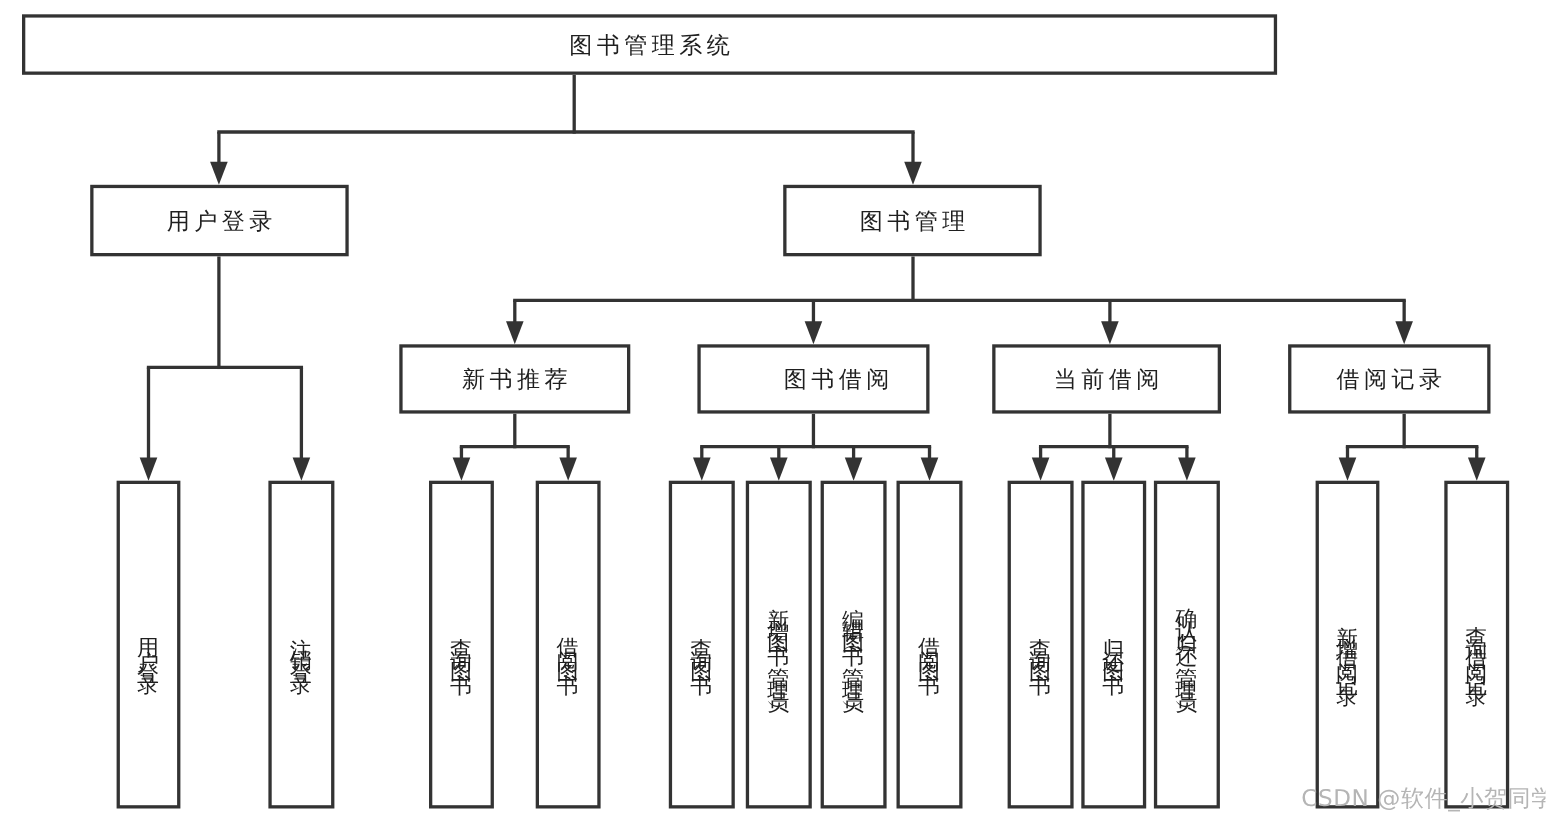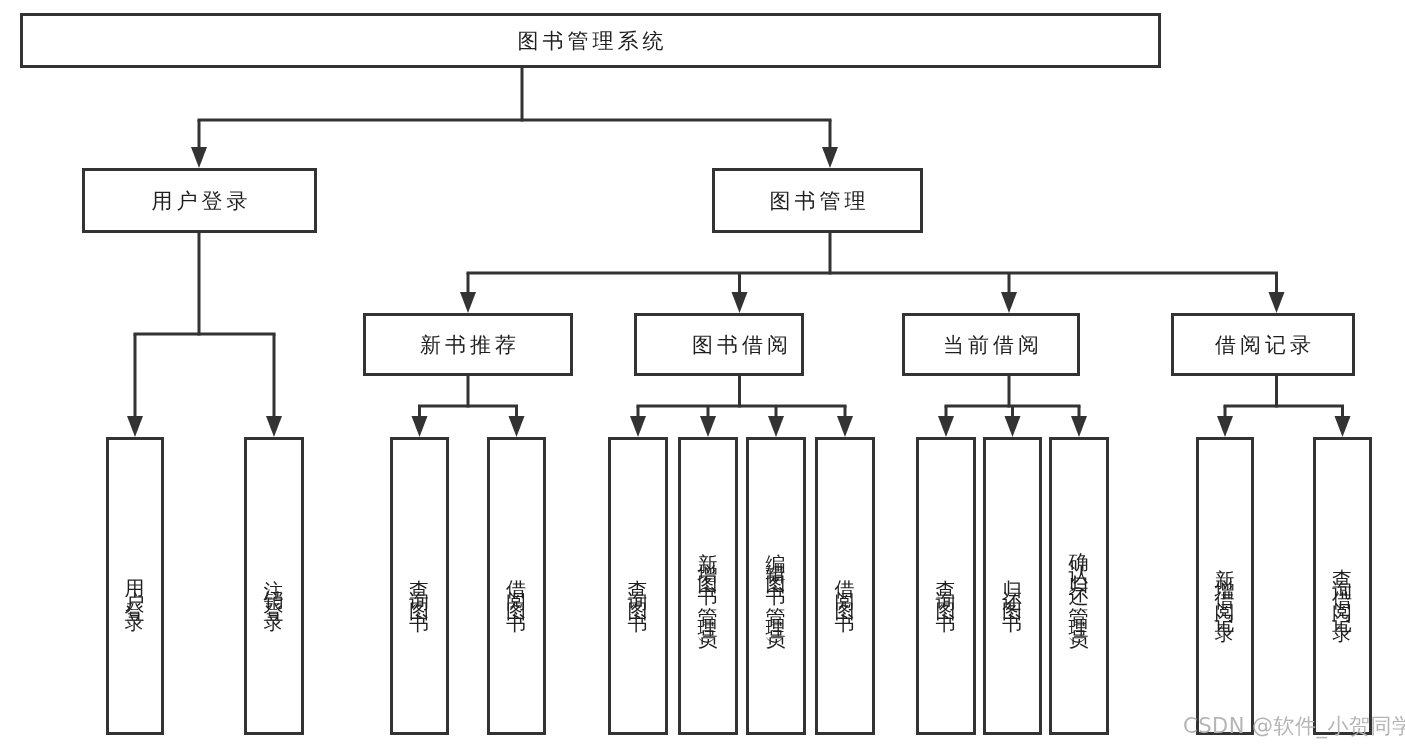--- a/index.html
+++ b/index.html
@@ -130,31 +130,31 @@
     <polygon points="1334.5,416 1350.5,416 1342.5,437"></polygon>
   </svg>
 
   <div class="box root">
     <span>图书管理系统</span>
   </div>
 
   <div class="box lvl2" style="left:82px;width:235px;">
     <span>用户登录</span>
   </div>
-  <div class="box lvl2" style="left:712px;width:211px;">
+  <div class="box lvl2" style="left:712px;width:235px;">
     <span>图书管理</span>
   </div>
 
   <div class="box lvl3" style="left:363px;width:210px;">
     <span>新书推荐</span>
   </div>
-  <div class="box lvl3" style="left:634px;width:170px;padding-left:42px;">
+  <div class="box lvl3" style="left:634px;width:211px;padding-left:42px;">
     <span>图书借阅</span>
   </div>
-  <div class="box lvl3" style="left:902px;width:178px;">
+  <div class="box lvl3" style="left:902px;width:208px;">
     <span>当前借阅</span>
   </div>
   <div class="box lvl3" style="left:1171px;width:184px;">
     <span>借阅记录</span>
   </div>
 
   <div class="box leaf" style="left:106px;width:58px;">
     <span class="vtext">用户登录</span>
   </div>
   <div class="box leaf" style="left:244px;width:60px;">

